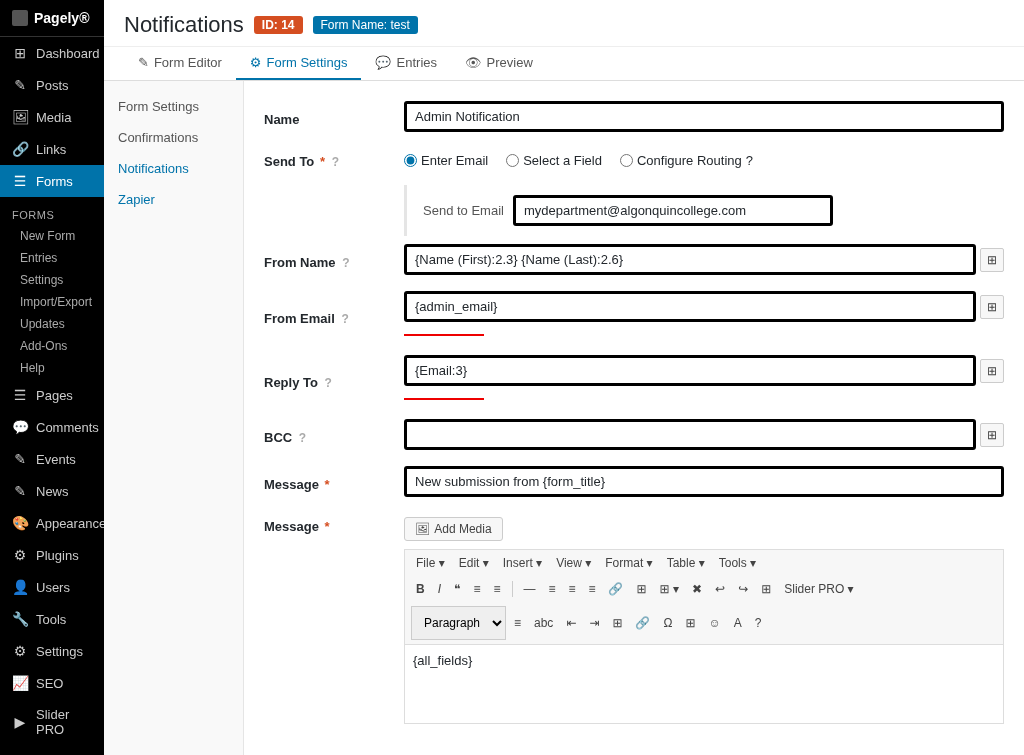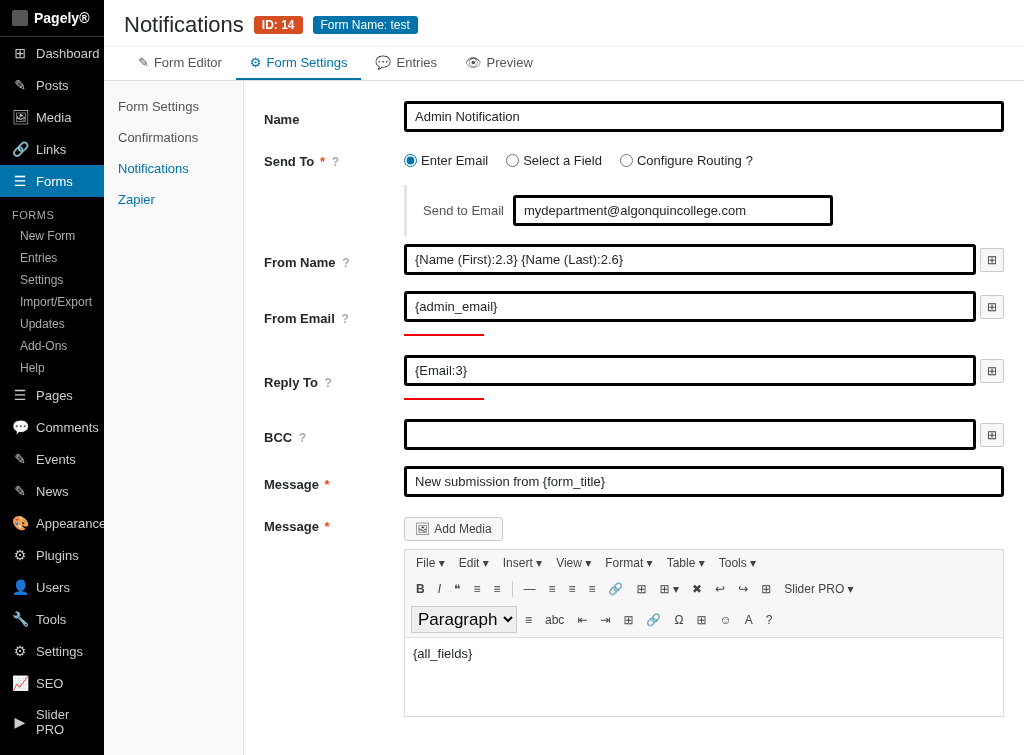--- a/index.html
+++ b/index.html
@@ -354,21 +354,21 @@
             <button class="toolbar-btn">⊞ ▾</button>
             <button class="toolbar-btn">✖</button>
             <button class="toolbar-btn">↩</button>
             <button class="toolbar-btn">↪</button>
             <button class="toolbar-btn">⊞</button>
             <span class="toolbar-dropdown">Slider PRO ▾</span>
           </div>
 
           
           <div class="toolbar2">
-            <select style="font-size:17px; padding:2px; border:1px solid #ccc;">
+            <select style="font-size:12px; padding:8px; border:1px solid #ccc;">
               <option>Paragraph</option>
             </select>
             <button class="toolbar-btn">≡</button>
             <button class="toolbar-btn">abc</button>
             <button class="toolbar-btn">⇤</button>
             <button class="toolbar-btn">⇥</button>
             <button class="toolbar-btn">⊞</button>
             <button class="toolbar-btn">🔗</button>
             <button class="toolbar-btn">Ω</button>
             <button class="toolbar-btn">⊞</button>

